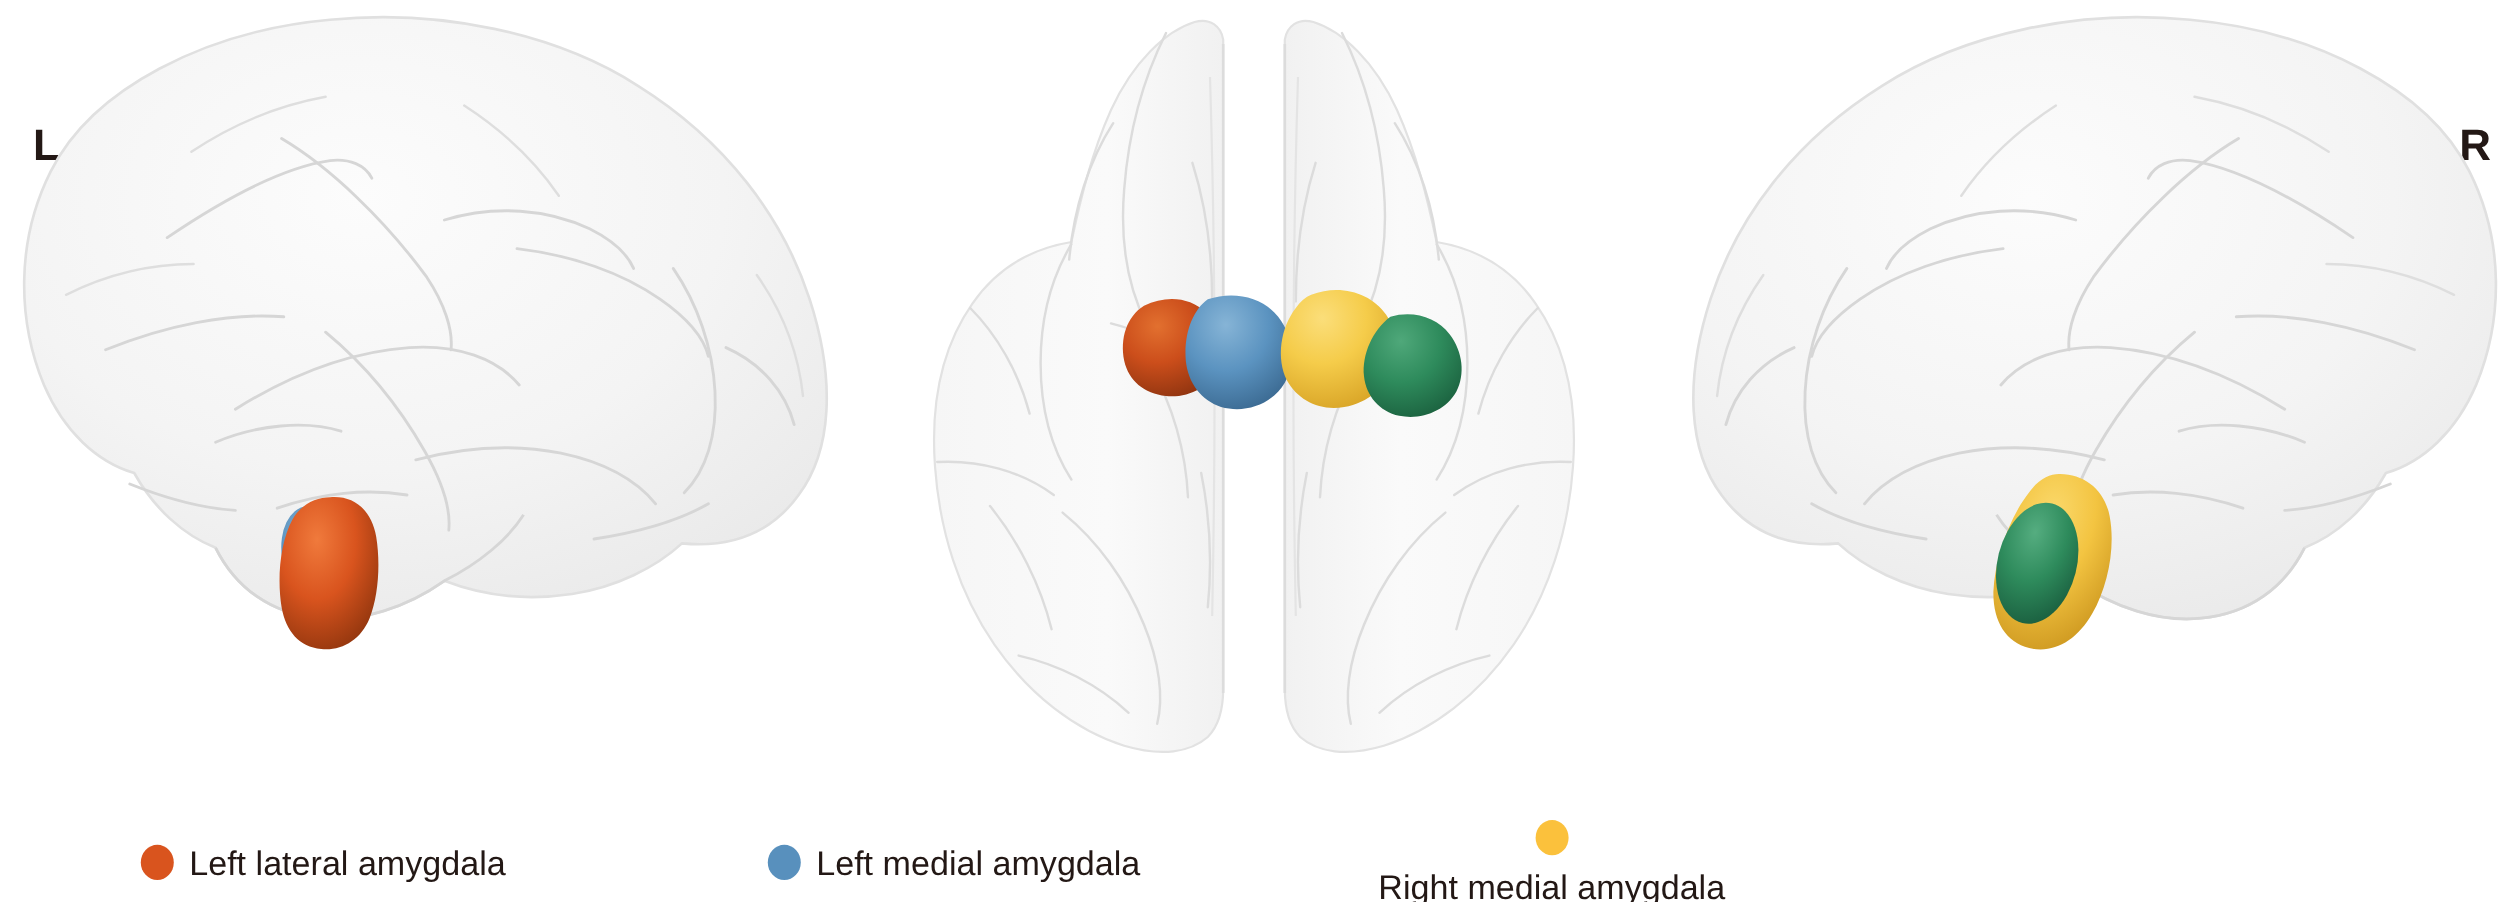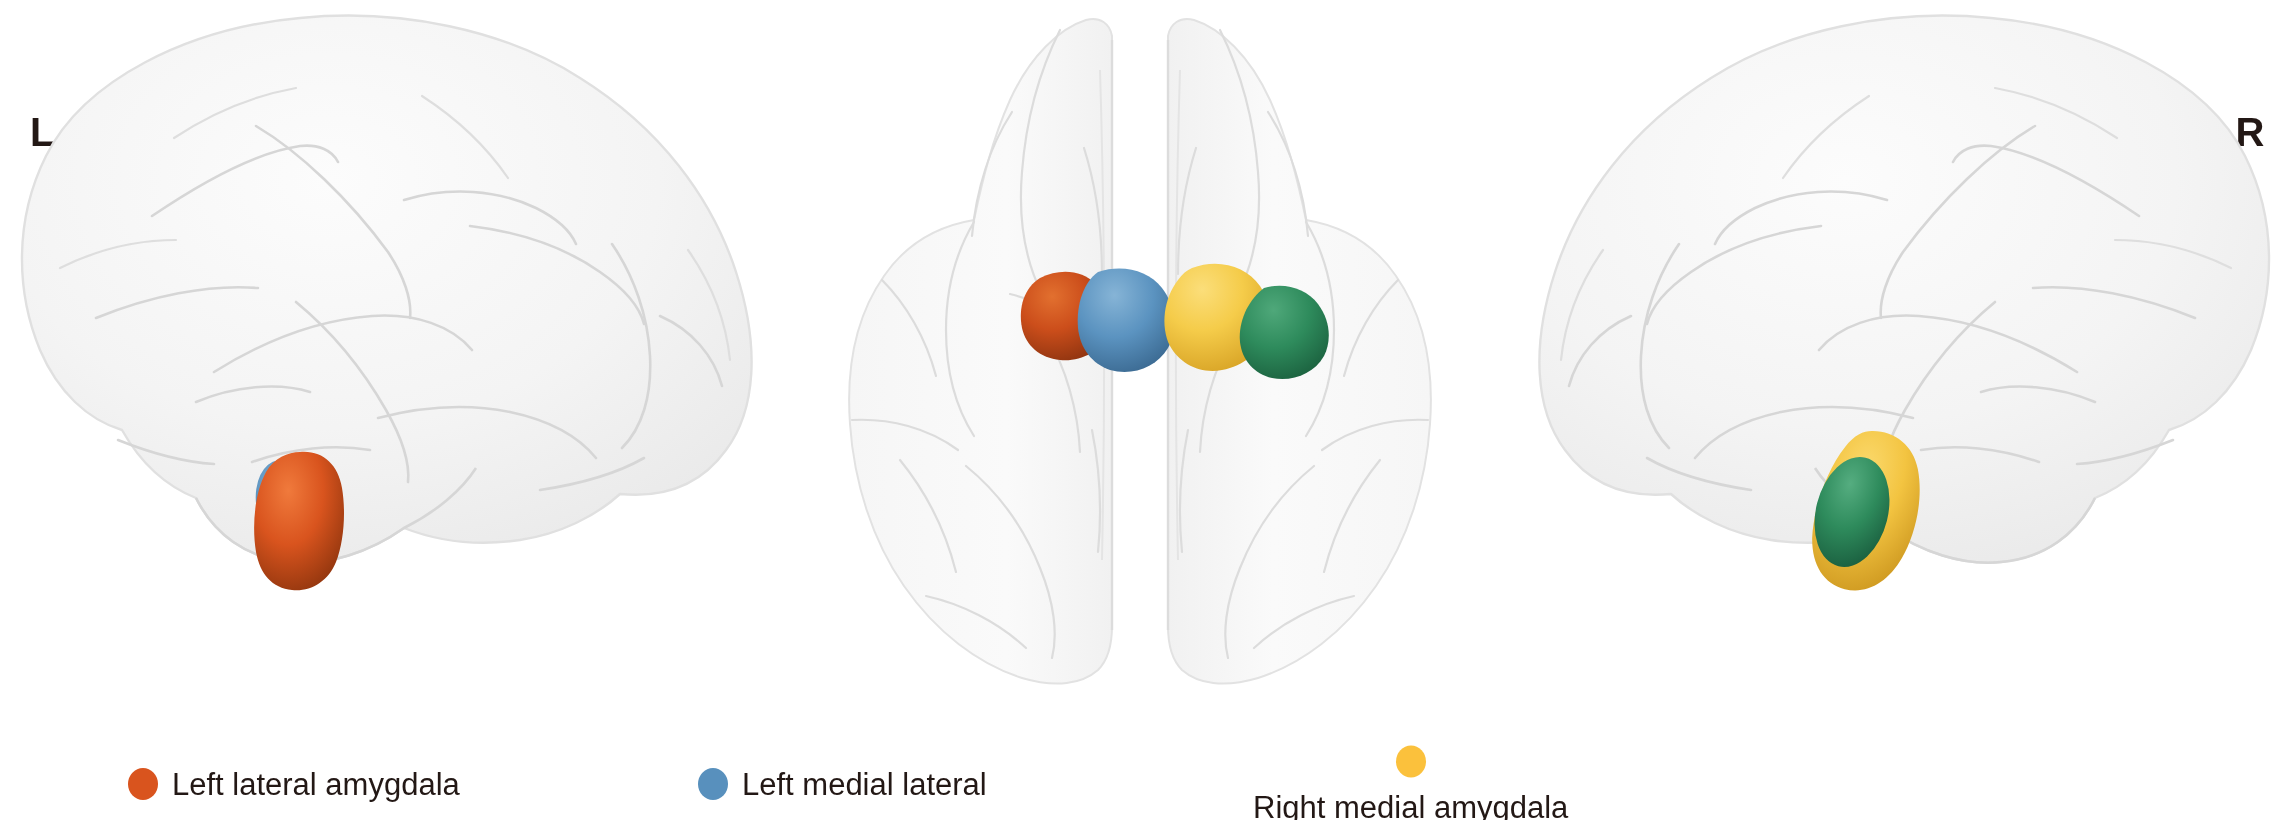--- a/index.html
+++ b/index.html
@@ -373,21 +373,21 @@
 
   <div id="legend">
 
     <div class="legend-item">
       <span class="legend-swatch" style="background-color: rgb(217, 84, 30);"></span>
       <span class="legend-label">Left lateral amygdala</span>
     </div>
 
     <div class="legend-item">
       <span class="legend-swatch" style="background-color: rgb(88, 144, 189);"></span>
-      <span class="legend-label">Left medial lateral</span>
+      <span class="legend-label">Left medial amygdala</span>
     </div>
 
     <div class="legend-item">
       <span class="legend-swatch" style="background-color: rgb(251, 193, 60);"></span>
       <span class="legend-label">Right medial amygdala</span>
     </div>
 
 
   </div>
 </div>

